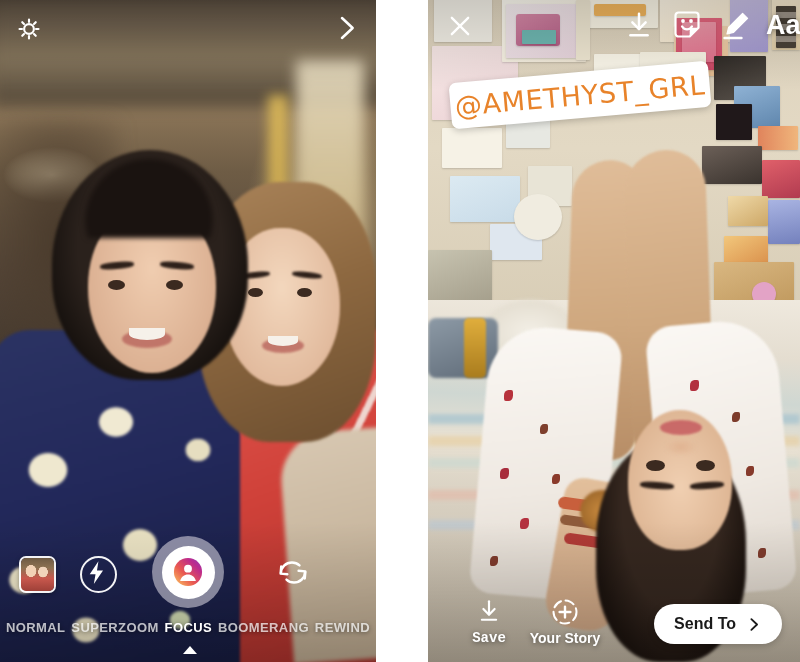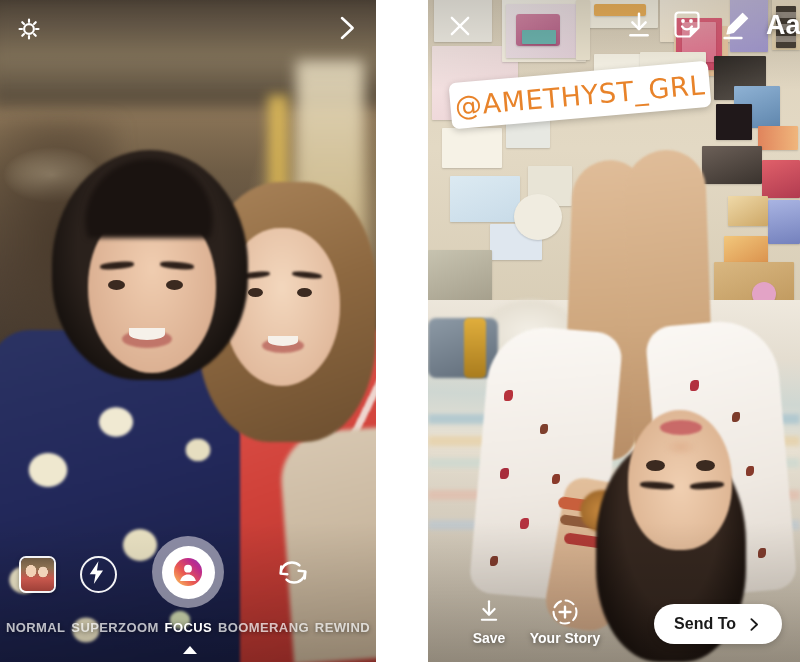--- a/index.html
+++ b/index.html
@@ -479,21 +479,21 @@
           <path d="M6.5 29h17" stroke="#ffffff" stroke-width="2.4" stroke-linecap="round"></path>
         </svg>
       </div>
 
       <div class="ui" id="text-button" style="pointer-events:auto;">Aa</div>
 
       <div class="ui" id="mention-sticker" style="pointer-events:auto;">
         <span id="mention-sticker-label">@AMETHYST_GRL</span>
       </div>
 
-      <div class="ui" id="save-button" style="pointer-events:auto;">
+      <div class="ui" id="save-button" style="pointer-events:auto;font-family:Liberation Mono, monospace;">
         <div class="bot-icon">
           <svg viewBox="0 0 24 26" width="26" height="28" fill="none" stroke="#ffffff" stroke-width="2" stroke-linecap="round" stroke-linejoin="round">
             <path d="M12 3v12"></path>
             <polyline points="6.8,10.2 12,15.6 17.2,10.2"></polyline>
             <path d="M5.4 20.2h13.2"></path>
           </svg>
         </div>
         <div class="bot-label">Save</div>
       </div>
 

